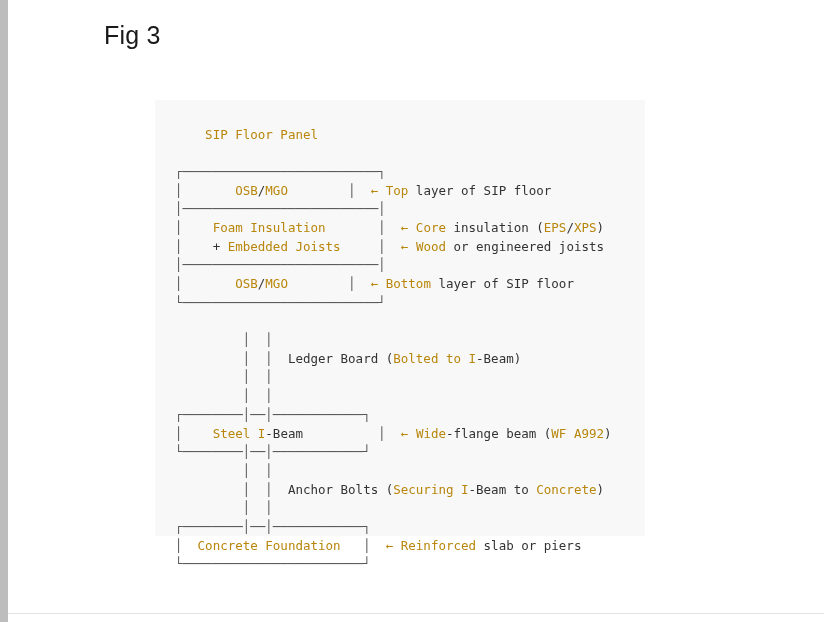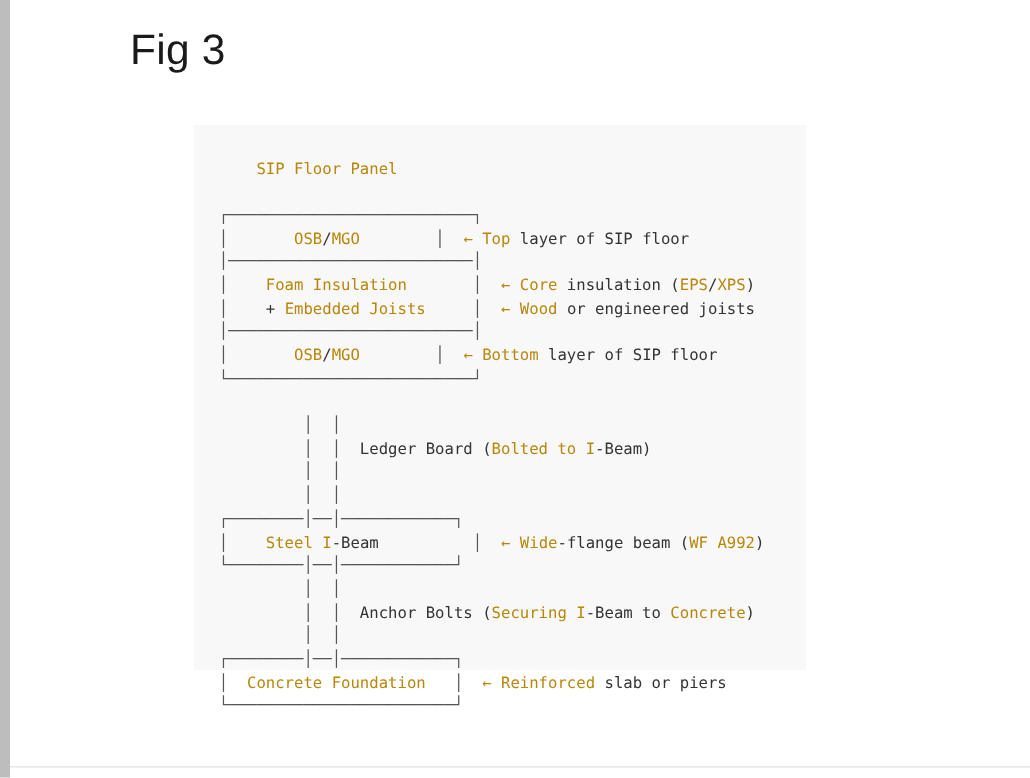--- a/index.html
+++ b/index.html
@@ -37,21 +37,21 @@
     position: absolute;
     left: 8px;
     top: 0;
     right: 0;
     bottom: 0;
   }
   #page-title {
     position: absolute;
     left: 96px;
     top: 22px;
-    font-size: 34px;
+    font-size: 25px;
     font-weight: 400;
     color: #1a1a1a;
     letter-spacing: 0.2px;
     line-height: 1.1;
   }
   #diagram-card {
     position: absolute;
     left: 147px;
     top: 100px;
     width: 490px;

